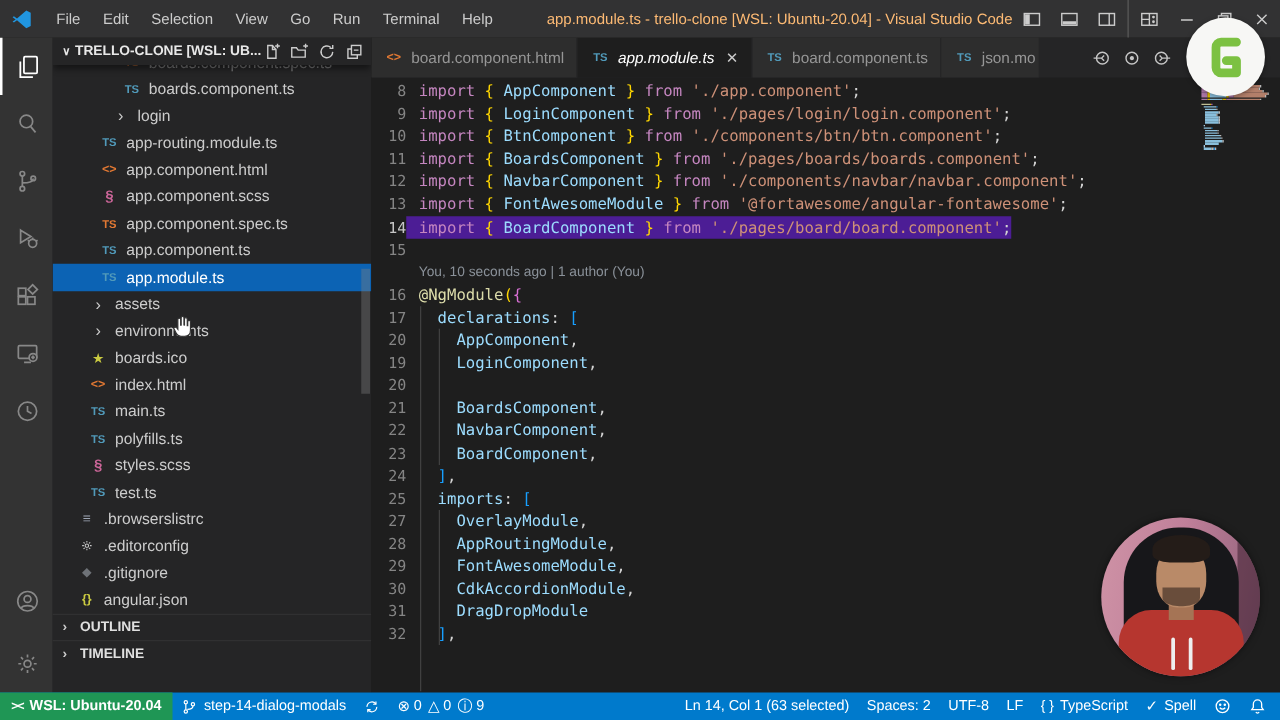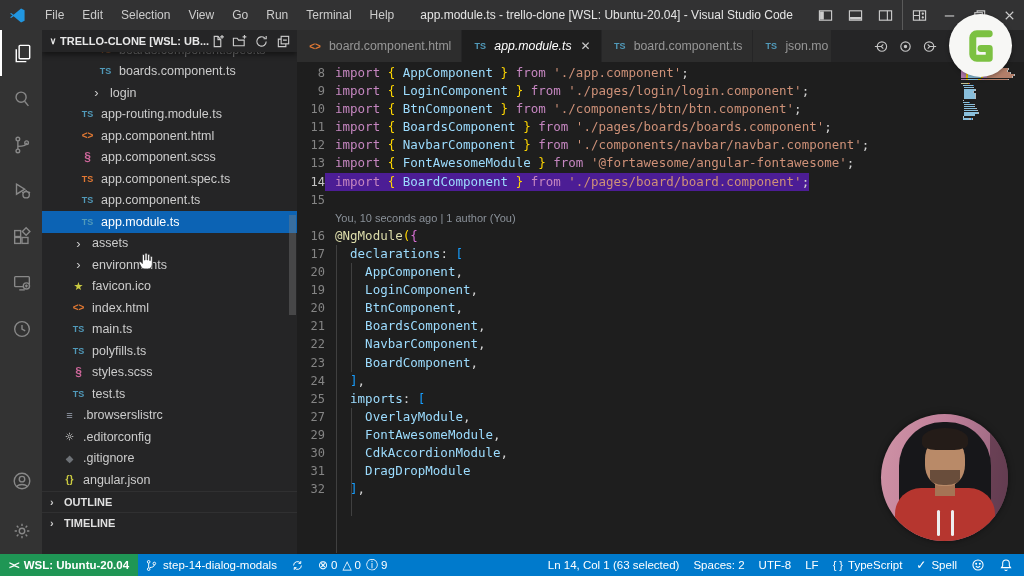--- a/index.html
+++ b/index.html
@@ -4,21 +4,21 @@
 <style>
   * { box-sizing: border-box; margin: 0; padding: 0; }
   html,body { width:1024px; height:576px; overflow:hidden; background:#1e1e1e;
     font-family:"Liberation Sans",sans-serif; color:#cccccc; }
 
   
   .titlebar { height:30px; background:#323233; display:flex; align-items:center; font-size:12px; position:relative; z-index:5;}
   .vslogo { width:17px; height:17px; margin:0 10px 0 9px; display:flex; align-items:center;}
   .menubar { display:flex; }
   .menu-item { padding:0 9px; line-height:30px; color:#cccccc; cursor:default; }
-  .tb-title { flex:1; text-align:center; color:#e5e5e5; white-space:nowrap; overflow:hidden; }
+  .tb-title { flex:1; text-align:right; color:#fdba74; white-space:nowrap; overflow:hidden; }
   .win-icons { display:flex; align-items:center; height:30px; }
   .win-btn { width:30px; height:30px; display:flex; align-items:center; justify-content:center; color:#cccccc; }
   .win-btn.sep { border-left:1px solid #5a5a5a; margin-left:2px; padding-left:2px; width:32px;}
 
   
   .main { display:flex; height:524px; position:relative; }
 
   .activitybar { width:42px; background:#333333; display:flex; flex-direction:column; align-items:stretch; z-index:4;}
   .act-item { height:46px; display:flex; align-items:center; justify-content:center; color:#888888; border-left:2px solid transparent; }
   .act-item.active { color:#ffffff; border-left:2px solid #ffffff; }
@@ -336,21 +336,21 @@
         <div class="tree-row" style="padding-left: 28px;">
           <span class="tr-icon">
             <span class="chev-file">›</span>
           </span>
           <span>environments</span>
         </div>
         <div class="tree-row" style="padding-left: 28px;">
           <span class="tr-icon">
             <span style="color:#CBCB41;font-size:11px;">★</span>
           </span>
-          <span>favicon.ico</span>
+          <span>boards.ico</span>
         </div>
         <div class="tree-row" style="padding-left: 28px;">
           <span class="tr-icon">
             <b class="fi" style="color:#E37933;font-size:10px;">&lt;&gt;</b>
           </span>
           <span>index.html</span>
         </div>
         <div class="tree-row" style="padding-left: 28px;">
           <span class="tr-icon">
             <b class="fi" style="color:#519ABA">TS</b>
@@ -514,21 +514,20 @@
         <div class="line">
           <span class="ln">20</span>
           <span class="ct"><span class="tk-pn">    </span><span class="tk-id">AppComponent</span><span class="tk-pn">,</span></span>
         </div>
         <div class="line">
           <span class="ln">19</span>
           <span class="ct"><span class="tk-pn">    </span><span class="tk-id">LoginComponent</span><span class="tk-pn">,</span></span>
         </div>
         <div class="line">
           <span class="ln">20</span>
-          <span class="ct"><span class="tk-pn">    </span><span class="tk-id">BtnComponent</span><span class="tk-pn">,</span></span>
         </div>
         <div class="line">
           <span class="ln">21</span>
           <span class="ct"><span class="tk-pn">    </span><span class="tk-id">BoardsComponent</span><span class="tk-pn">,</span></span>
         </div>
         <div class="line">
           <span class="ln">22</span>
           <span class="ct"><span class="tk-pn">    </span><span class="tk-id">NavbarComponent</span><span class="tk-pn">,</span></span>
         </div>
         <div class="line">
@@ -539,20 +538,24 @@
           <span class="ln">24</span>
           <span class="ct"><span class="tk-pn">  </span><span class="tk-b3">]</span><span class="tk-pn">,</span></span>
         </div>
         <div class="line">
           <span class="ln">25</span>
           <span class="ct"><span class="tk-pn">  </span><span class="tk-id">imports</span><span class="tk-pn">: </span><span class="tk-b3">[</span></span>
         </div>
         <div class="line">
           <span class="ln">27</span>
           <span class="ct"><span class="tk-pn">    </span><span class="tk-id">OverlayModule</span><span class="tk-pn">,</span></span>
+        </div>
+        <div class="line">
+          <span class="ln">28</span>
+          <span class="ct"><span class="tk-pn">    </span><span class="tk-id">AppRoutingModule</span><span class="tk-pn">,</span></span>
         </div>
         <div class="line">
           <span class="ln">29</span>
           <span class="ct"><span class="tk-pn">    </span><span class="tk-id">FontAwesomeModule</span><span class="tk-pn">,</span></span>
         </div>
         <div class="line">
           <span class="ln">30</span>
           <span class="ct"><span class="tk-pn">    </span><span class="tk-id">CdkAccordionModule</span><span class="tk-pn">,</span></span>
         </div>
         <div class="line">

